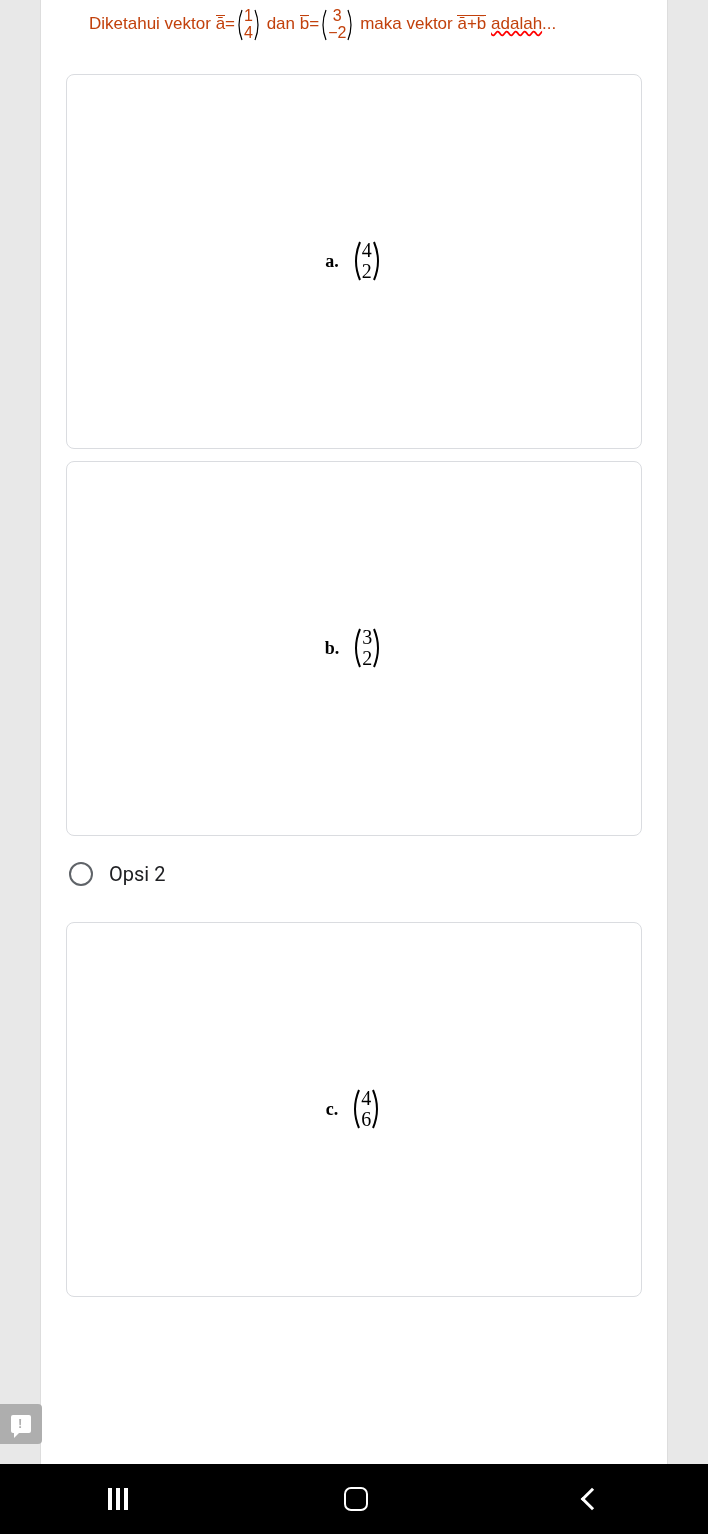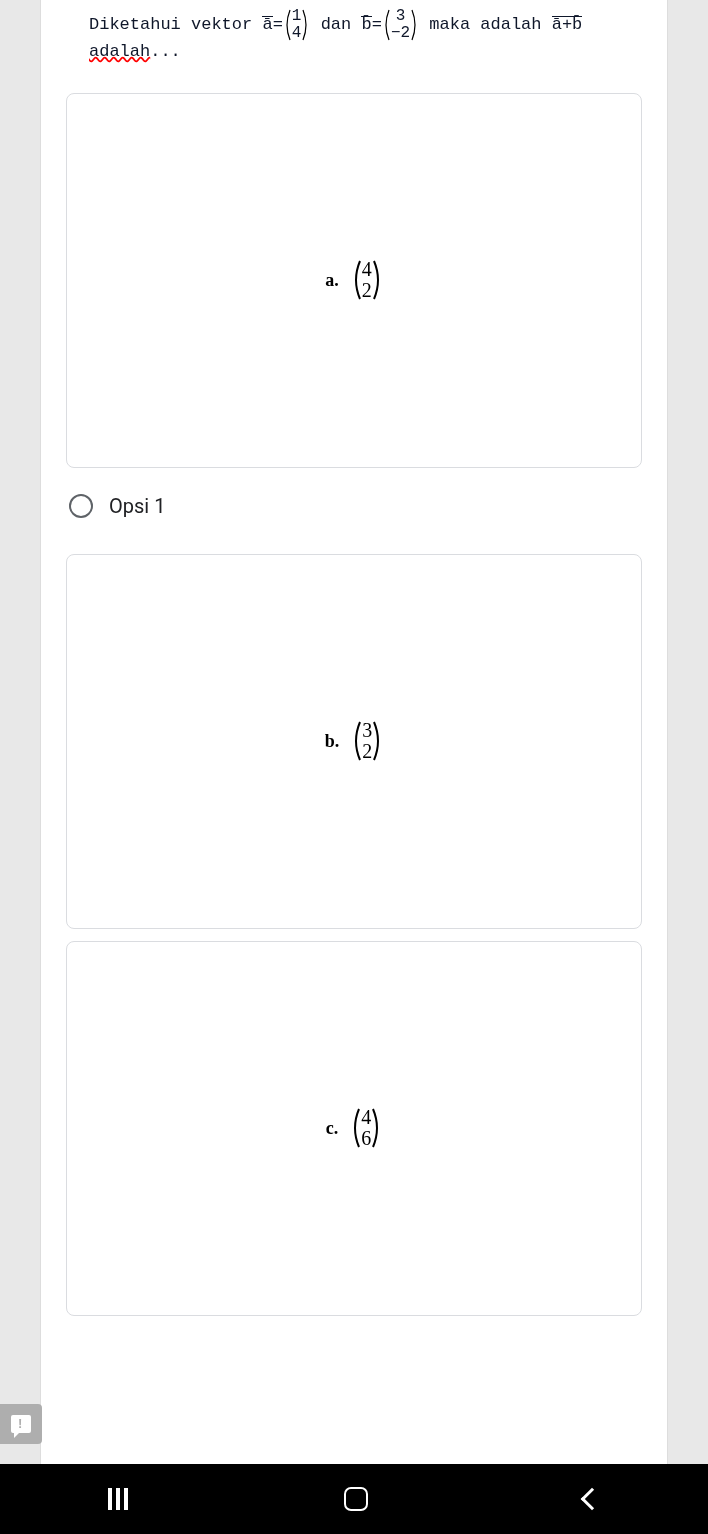--- a/index.html
+++ b/index.html
@@ -18,22 +18,22 @@
       background: #fff;
       margin: 0 40px;
       padding: 0;
       min-height: calc(100% - 70px);
       border-left: 1px solid #ddd;
       border-right: 1px solid #ddd;
     }
     .question-text {
       padding: 8px 48px 20px 48px;
       font-size: 17px;
-      color: #0f172a;
-      font-family: Liberation Mono, monospace;
+      color: #c2410c;
+      font-family: Liberation Sans, sans-serif;
     }
     .underline-wavy {
       text-decoration: underline wavy red;
       text-align: right;
     }
     .option-card {
       background: #fff;
       border: 1px solid #dadce0;
       border-radius: 8px;
       margin: 12px 25px;
@@ -189,57 +189,57 @@
         <svg width="8" height="32" viewBox="0 0 8 32">
           <path d="M7 1 Q1 16 7 31" stroke="#000" stroke-width="1.2" fill="none"></path>
         </svg>
         <span class="matrix-col">
           <span>3</span>
           <span>−2</span>
         </span>
         <svg width="8" height="32" viewBox="0 0 8 32">
           <path d="M1 1 Q7 16 1 31" stroke="#000" stroke-width="1.2" fill="none"></path>
         </svg>
-      </span><span> maka adalah </span><span class="vec-bar">ā+b̄</span> <span class="underline-wavy">adalah</span><span>...</span>
+      </span><span> maka vektor </span><span class="vec-bar">ā+b̄</span> <span class="underline-wavy">adalah</span><span>...</span>
   </div>
 
   <div class="option-card bold-option">
     <span class="letter-label">a.</span>
     <span class="matrix-paren">
       <svg width="10" height="42" viewBox="0 0 10 42">
           <path d="M9 2 Q1 21 9 40" stroke="#000" stroke-width="2" fill="none"></path>
         </svg>
       <span class="matrix-col">
           <span>4</span>
           <span>2</span>
         </span>
       <svg width="10" height="42" viewBox="0 0 10 42">
           <path d="M1 2 Q9 21 1 40" stroke="#000" stroke-width="2" fill="none"></path>
         </svg>
     </span>
   </div>
-  <div class="option-label">
-    <div class="radio"></div>
-    <span>Opsi 1</span>
-  </div>
 
   <div class="option-card bold-option">
     <span class="letter-label">b.</span>
     <span class="matrix-paren">
       <svg width="10" height="42" viewBox="0 0 10 42">
           <path d="M9 2 Q1 21 9 40" stroke="#000" stroke-width="2" fill="none"></path>
         </svg>
       <span class="matrix-col">
           <span>3</span>
           <span>2</span>
         </span>
       <svg width="10" height="42" viewBox="0 0 10 42">
           <path d="M1 2 Q9 21 1 40" stroke="#000" stroke-width="2" fill="none"></path>
         </svg>
     </span>
+  </div>
+  <div class="option-label">
+    <div class="radio"></div>
+    <span>Opsi 2</span>
   </div>
 
   <div class="option-card bold-option">
     <span class="letter-label">c.</span>
     <span class="matrix-paren">
       <svg width="10" height="42" viewBox="0 0 10 42">
           <path d="M9 2 Q1 21 9 40" stroke="#000" stroke-width="2" fill="none"></path>
         </svg>
       <span class="matrix-col">
           <span>4</span>

